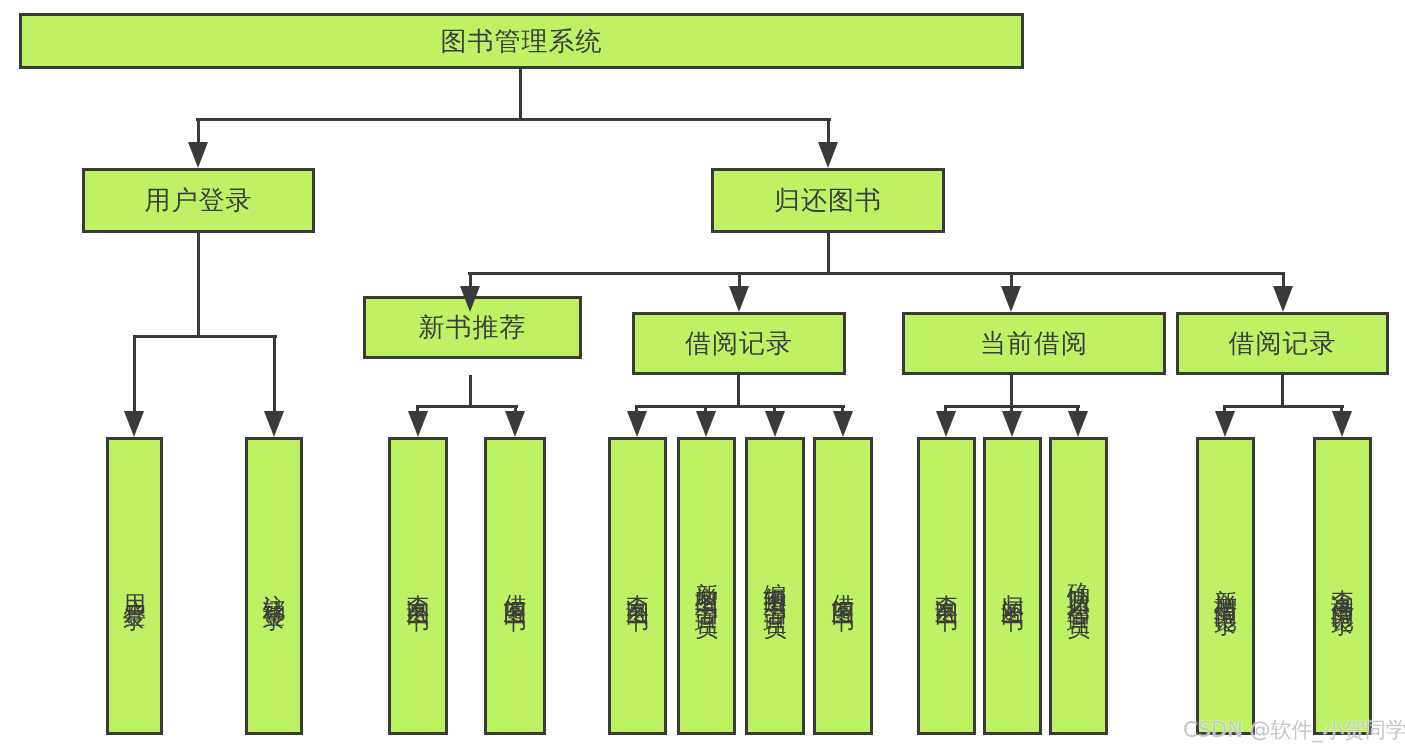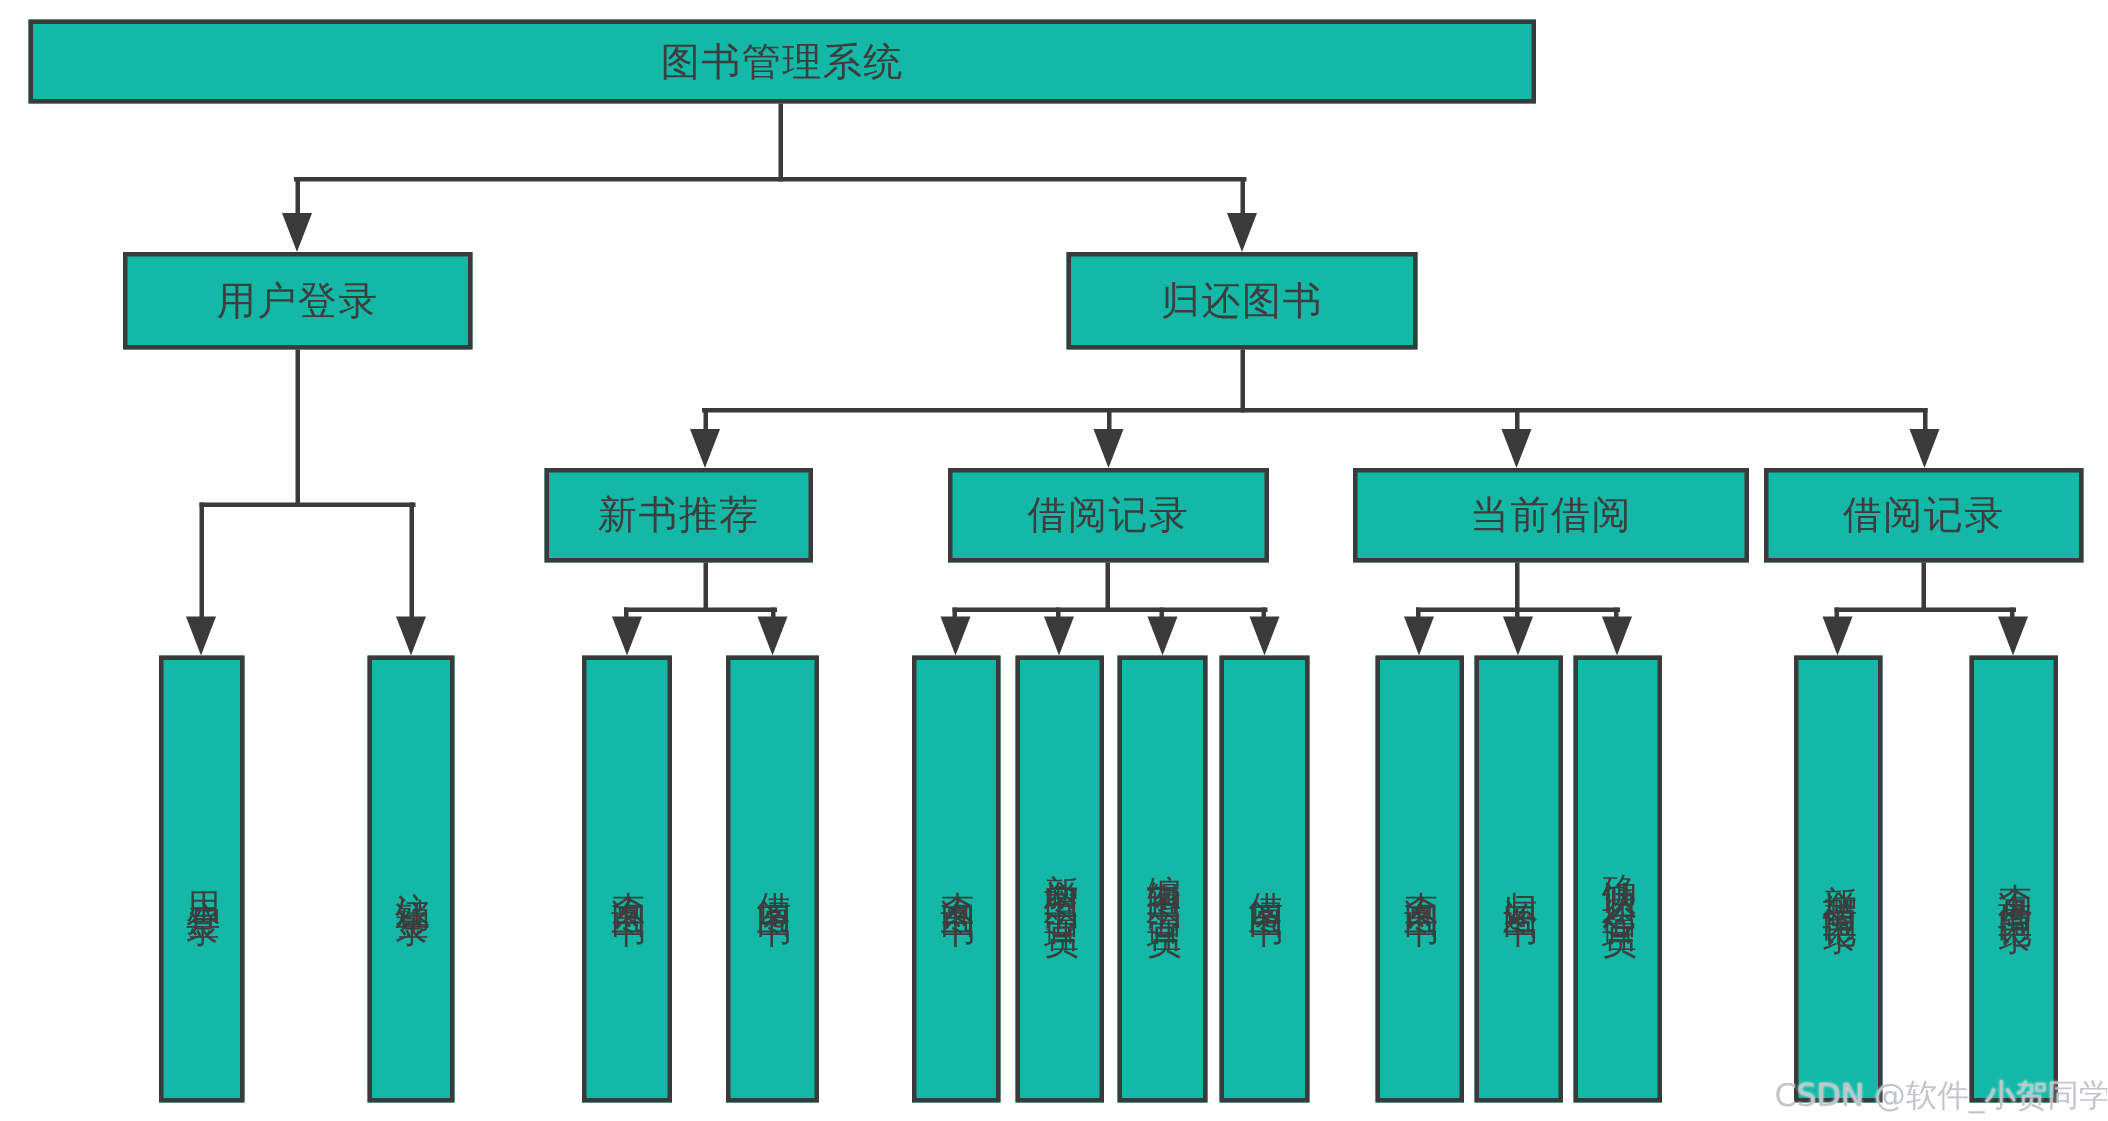--- a/index.html
+++ b/index.html
@@ -8,21 +8,21 @@
     width: 1405px;
     height: 747px;
     background: #ffffff;
     font-family: "DejaVu Sans", "Liberation Sans", sans-serif;
     overflow: hidden;
   }
   .box {
     position: absolute;
     box-sizing: border-box;
     border: 3px solid #3a3a3a;
-    background: #14b8a6;
+    background: #bef264;
     display: flex;
     align-items: center;
     justify-content: center;
     color: #3d3d3d;
   }
   .hbox .lbl {
     font-size: 26px;
     letter-spacing: 1px;
     white-space: nowrap;
   }
@@ -63,21 +63,21 @@
   </div>
 
   <div class="box hbox" style="left:82px;top:168px;width:233px;height:65px">
     <span class="lbl">用户登录</span>
   </div>
 
   <div class="box hbox" style="left:711px;top:168px;width:234px;height:65px">
     <span class="lbl">归还图书</span>
   </div>
 
-  <div class="box hbox" style="left:363px;top:312px;width:179px;height:63px">
+  <div class="box hbox" style="left:363px;top:296px;width:219px;height:63px">
     <span class="lbl">新书推荐</span>
   </div>
 
   <div class="box hbox" style="left:632px;top:312px;width:214px;height:63px">
     <span class="lbl">借阅记录</span>
   </div>
 
   <div class="box hbox" style="left:902px;top:312px;width:264px;height:63px">
     <span class="lbl">当前借阅</span>
   </div>

